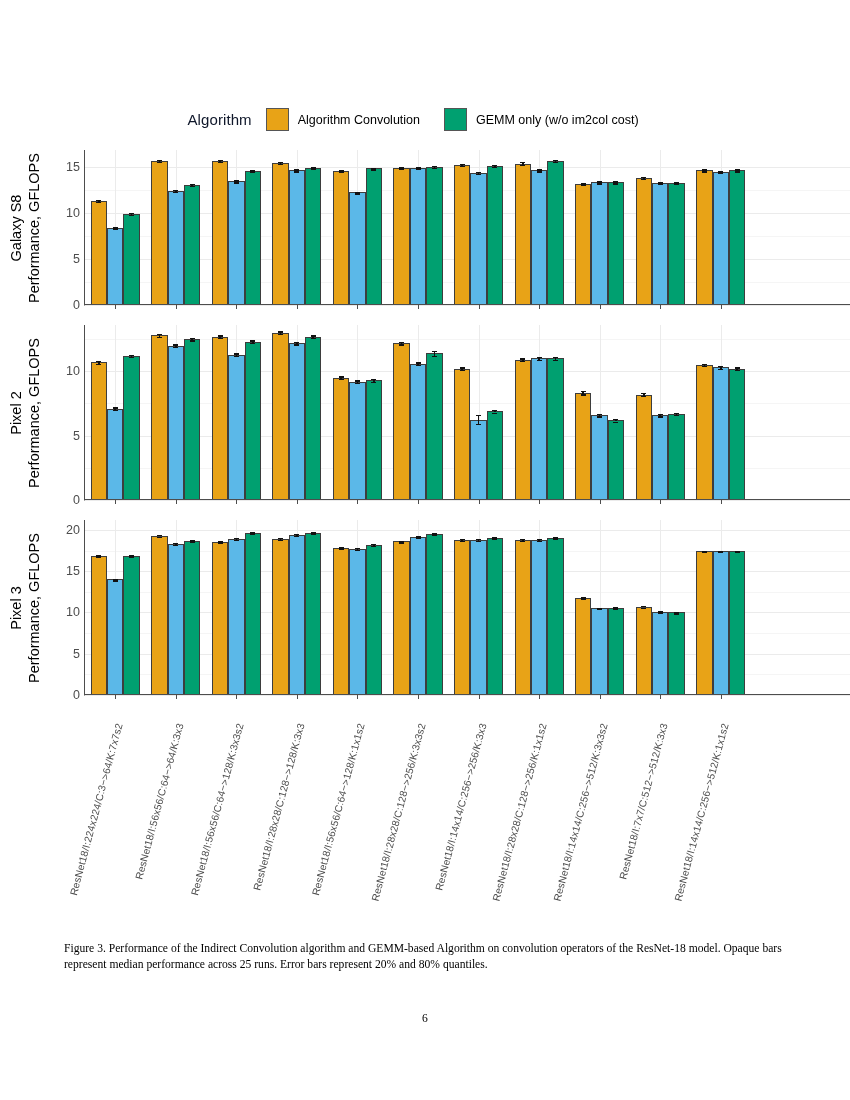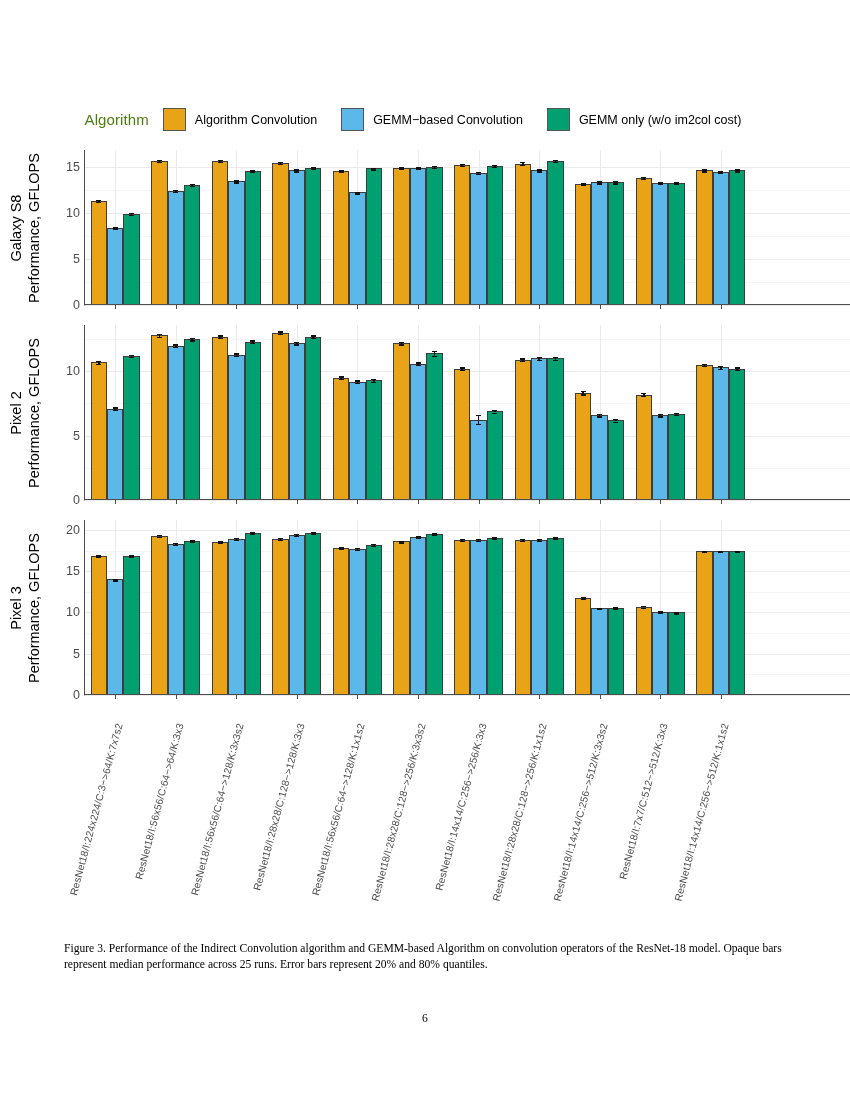--- a/index.html
+++ b/index.html
@@ -22,21 +22,21 @@
     left: 0;
     top: 108px;
     width: 850px;
     display: flex;
     align-items: center;
     justify-content: center;
     gap: 0px;
   }
   #legend .legend-title {
     font-size: 15px;
-    color: #4d7c0f;
+    color: #0f172a;
     margin-right: 14px;
     letter-spacing: 0.1px;
   }
   #legend .legend-entry {
     display: flex;
     align-items: center;
     margin-right: 24px;
   }
   #legend .swatch {
     width: 21px;
@@ -212,24 +212,20 @@
 <body>
 
 <div id="legend">
   <div class="legend-title">Algorithm</div>
 
   <div class="legend-entry">
     <div class="swatch" style="background:#E8A317"></div>
     <div class="legend-label">Algorithm Convolution</div>
   </div>
 
-  <div class="legend-entry">
-    <div class="swatch" style="background:#5BB8E8"></div>
-    <div class="legend-label">GEMM−based Convolution</div>
-  </div>
 
   <div class="legend-entry">
     <div class="swatch" style="background:#00A070"></div>
     <div class="legend-label">GEMM only (w/o im2col cost)</div>
   </div>
 </div>
 
 <div id="figure">
     <div class="panel" style="height: 155px; margin-bottom: 20px;">
       <div class="axis-title">

